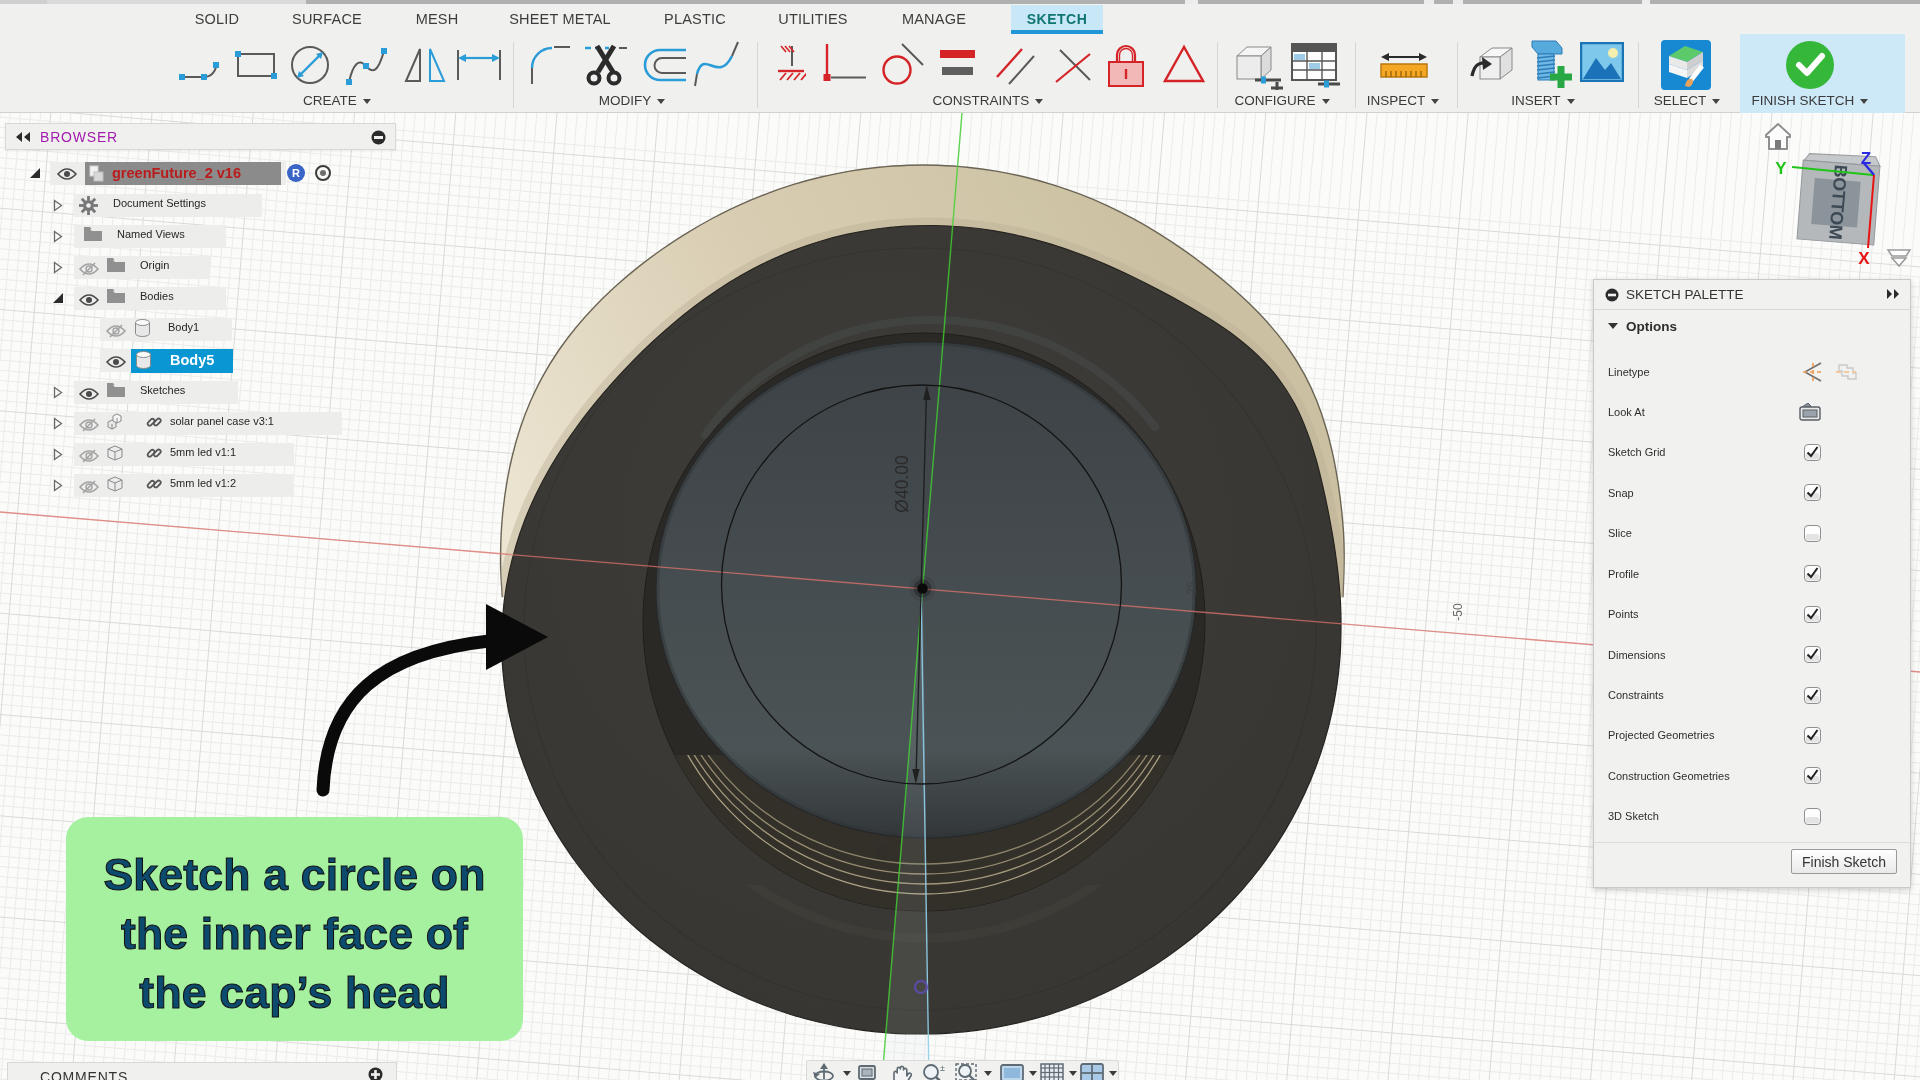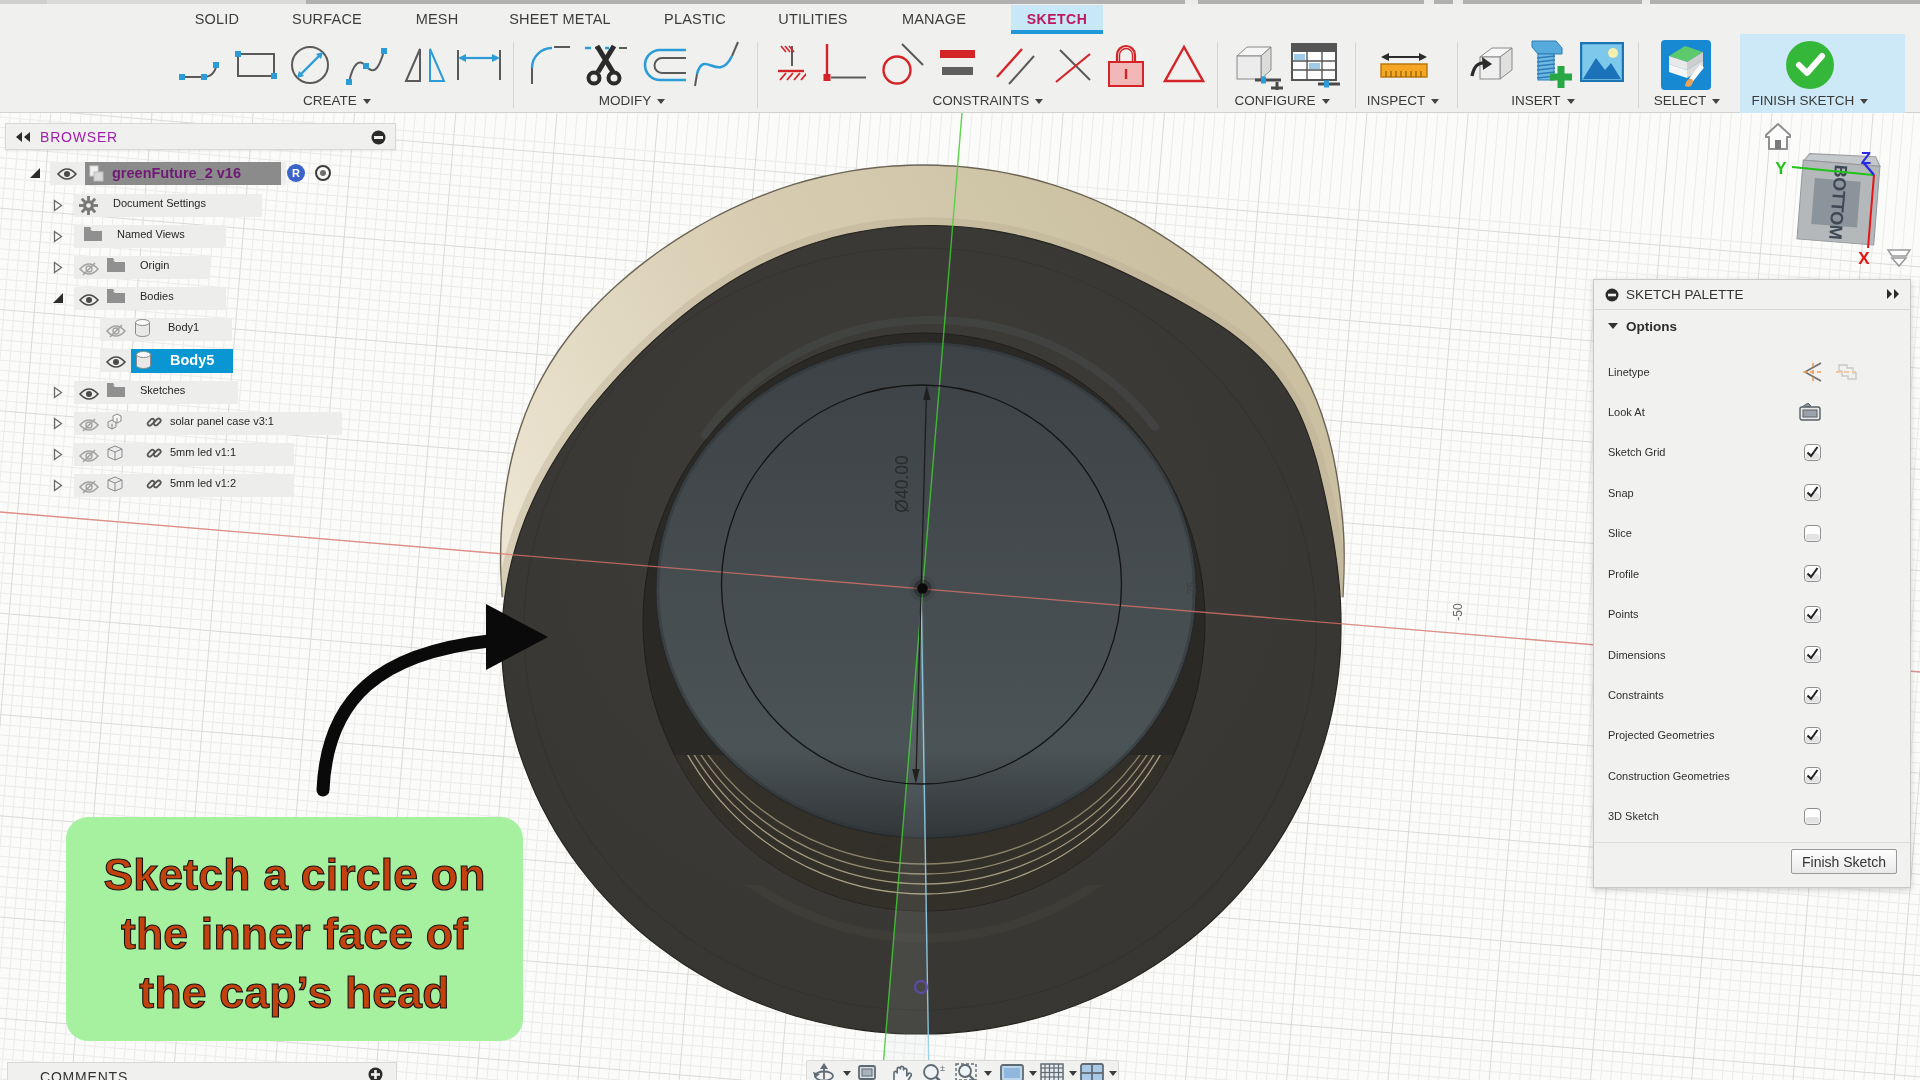--- a/index.html
+++ b/index.html
@@ -1,35 +1,35 @@
 <!DOCTYPE html>
 <html><head><meta charset="utf-8">
 <style>
 * {margin:0;padding:0;box-sizing:border-box}
 html,body {width:1920px;height:1080px;overflow:hidden;font-family:"Liberation Sans",sans-serif;background:#fbfbfa}
 .ab {position:absolute}
 #topstrip {position:absolute;left:0;top:0;width:1920px;height:4px;background:#b0b0b0}
 #toolbar {position:absolute;left:0;top:4px;width:1920px;height:109px;background:#f0f0ef;border-bottom:1px solid #d2d2d0}
 .tab {position:absolute;top:7px;height:24px;text-align:center;font-size:14.5px;color:#3d3d3d;letter-spacing:0.2px}
-#sketchtab {position:absolute;left:1011px;top:1px;width:92px;height:29px;background:#c8e7f7;color:#be185d;font-weight:bold;font-size:14px;text-align:center;line-height:29px;letter-spacing:0.5px}
+#sketchtab {position:absolute;left:1011px;top:1px;width:92px;height:29px;background:#c8e7f7;color:#0f766e;font-weight:bold;font-size:14px;text-align:center;line-height:29px;letter-spacing:0.5px}
 #sketchline {position:absolute;left:1011px;top:26px;width:92px;height:4px;background:#2196d8}
 #designbtn {position:absolute;left:16px;top:15px;width:143px;height:76px;border:1px solid #c6c6c4;border-radius:8px;background:#f4f4f3;color:#333;font-size:15px;font-weight:bold;text-align:center;line-height:76px}
 .glab {position:absolute;top:89px;height:16px;text-align:center;font-size:13.5px;color:#3a3a3a}
 .dd {display:inline-block;width:0;height:0;border-left:4.5px solid transparent;border-right:4.5px solid transparent;border-top:5.5px solid #444;margin-left:6px;vertical-align:1px}
 #finishhl {position:absolute;left:1740px;top:30px;width:165px;height:79px;background:#cde8f7}
 #canvas {position:absolute;left:0;top:113px}
 #browserhdr {position:absolute;left:5px;top:123px;width:391px;height:27px;background:#f0f0ef;border:1px solid #d8d8d6;box-shadow:0 1px 2px rgba(0,0,0,0.08)}
 .rtxt {font-size:11px;color:#262626;white-space:nowrap}
 #palette {position:absolute;left:1593px;top:279px;width:318px;height:609px;background:#f1f1f0;border:1px solid #c9c9c7;box-shadow:0 2px 6px rgba(0,0,0,0.18)}
 #palhdr {position:absolute;left:0;top:0;width:100%;height:30px;border-bottom:1px solid #d8d8d6;font-size:13.5px;color:#333;line-height:30px}
 .prow {position:absolute;left:14px;width:213px;height:20px;font-size:11px;color:#2e2e2e;line-height:20px}
 #optrow {position:absolute;left:14px;top:39px;font-size:13.5px;font-weight:bold;color:#2e2e2e}
 #finishbtn {position:absolute;right:13px;bottom:13px;width:106px;height:25px;border:1px solid #9a9a9a;border-radius:2px;background:linear-gradient(#fefefe,#e9e9e9);font-size:14px;color:#333;text-align:center;line-height:24px}
 #greenbox {position:absolute;left:66px;top:817px;width:457px;height:224px;background:#a5f1a0;border-radius:22px}
-#greenbox div {width:100%;text-align:center;font-weight:bold;color:#c2410c;font-size:44.5px;line-height:59px;letter-spacing:0.2px;-webkit-text-stroke:1.1px #141414}
+#greenbox div {width:100%;text-align:center;font-weight:bold;color:#0c4a6e;font-size:44.5px;line-height:59px;letter-spacing:0.2px;-webkit-text-stroke:1.1px #141414}
 #comments {position:absolute;left:7px;top:1062px;width:390px;height:18px;background:#f0f0ef;border:1px solid #d8d8d6;border-bottom:none}
 #navbar {position:absolute;left:806px;top:1060px;width:313px;height:20px;background:#f1f1f0;border:1px solid #dadad8;border-bottom:none;border-radius:3px 3px 0 0}
 </style></head>
 <body>
 <svg id="canvas" width="1920" height="967" viewBox="0 113 1920 967">
 <defs>
 <linearGradient id="tanGrad" x1="1150" y1="230" x2="520" y2="560" gradientUnits="userSpaceOnUse">
  <stop offset="0" stop-color="#cbc1a2"></stop>
         <stop offset="0.5" stop-color="#d8cdb2"></stop>
         <stop offset="1" stop-color="#ece5d2"></stop>
@@ -670,21 +670,21 @@
   </svg>
 <svg class="ab" style="left:57px;top:167px" width="20" height="14" viewBox="0 0 20 14">
     <path d="M1,7 Q10,-3 19,7 Q10,17 1,7 Z" fill="none" stroke="#4a4a4a" stroke-width="1.6"></path>
     <circle cx="10" cy="7" r="3" fill="#4a4a4a"></circle>
   </svg>
 <div class="ab" style="left:85px;top:162px;width:196px;height:23px;background:#8b8b8b"></div>
 <svg class="ab" style="left:88px;top:165px" width="17" height="17" viewBox="0 0 17 17">
     <rect x="2" y="1" width="8" height="10" fill="#f2f2f2" stroke="#cfcfcf"></rect>
     <rect x="6" y="7" width="9" height="9" fill="#d9d9d9" stroke="#bdbdbd"></rect>
   </svg>
-<div class="ab" style="left:112px;top:165px;font-weight:bold;color:#701a75;font-size:14.5px">greenFuture_2 v16</div>
+<div class="ab" style="left:112px;top:165px;font-weight:bold;color:#b91c1c;font-size:14.5px">greenFuture_2 v16</div>
 <div class="ab" style="left:287px;top:164px;width:18px;height:18px;border-radius:50%;background:#3b64c8;color:#fff;font-size:11px;font-weight:bold;text-align:center;line-height:18px">R</div>
 <svg class="ab" style="left:314px;top:164px" width="18" height="18" viewBox="0 0 18 18">
     <circle cx="9" cy="9" r="7" fill="none" stroke="#3c3c3c" stroke-width="2"></circle>
     <circle cx="9" cy="9" r="3" fill="#6e6e6e"></circle>
   </svg>
 <div class="ab" style="left:74px;top:194px;width:188px;height:23px;background:#ededec"></div>
 <svg class="ab" style="left:53px;top:199px" width="10" height="13" viewBox="0 0 10 13">
     <polygon points="1.5,1.5 8.5,6.5 1.5,11.5" fill="none" stroke="#6a6a6a" stroke-width="1.3"></polygon>
   </svg>
 <svg class="ab" style="left:79px;top:196px" width="19" height="19" viewBox="0 0 19 19">

